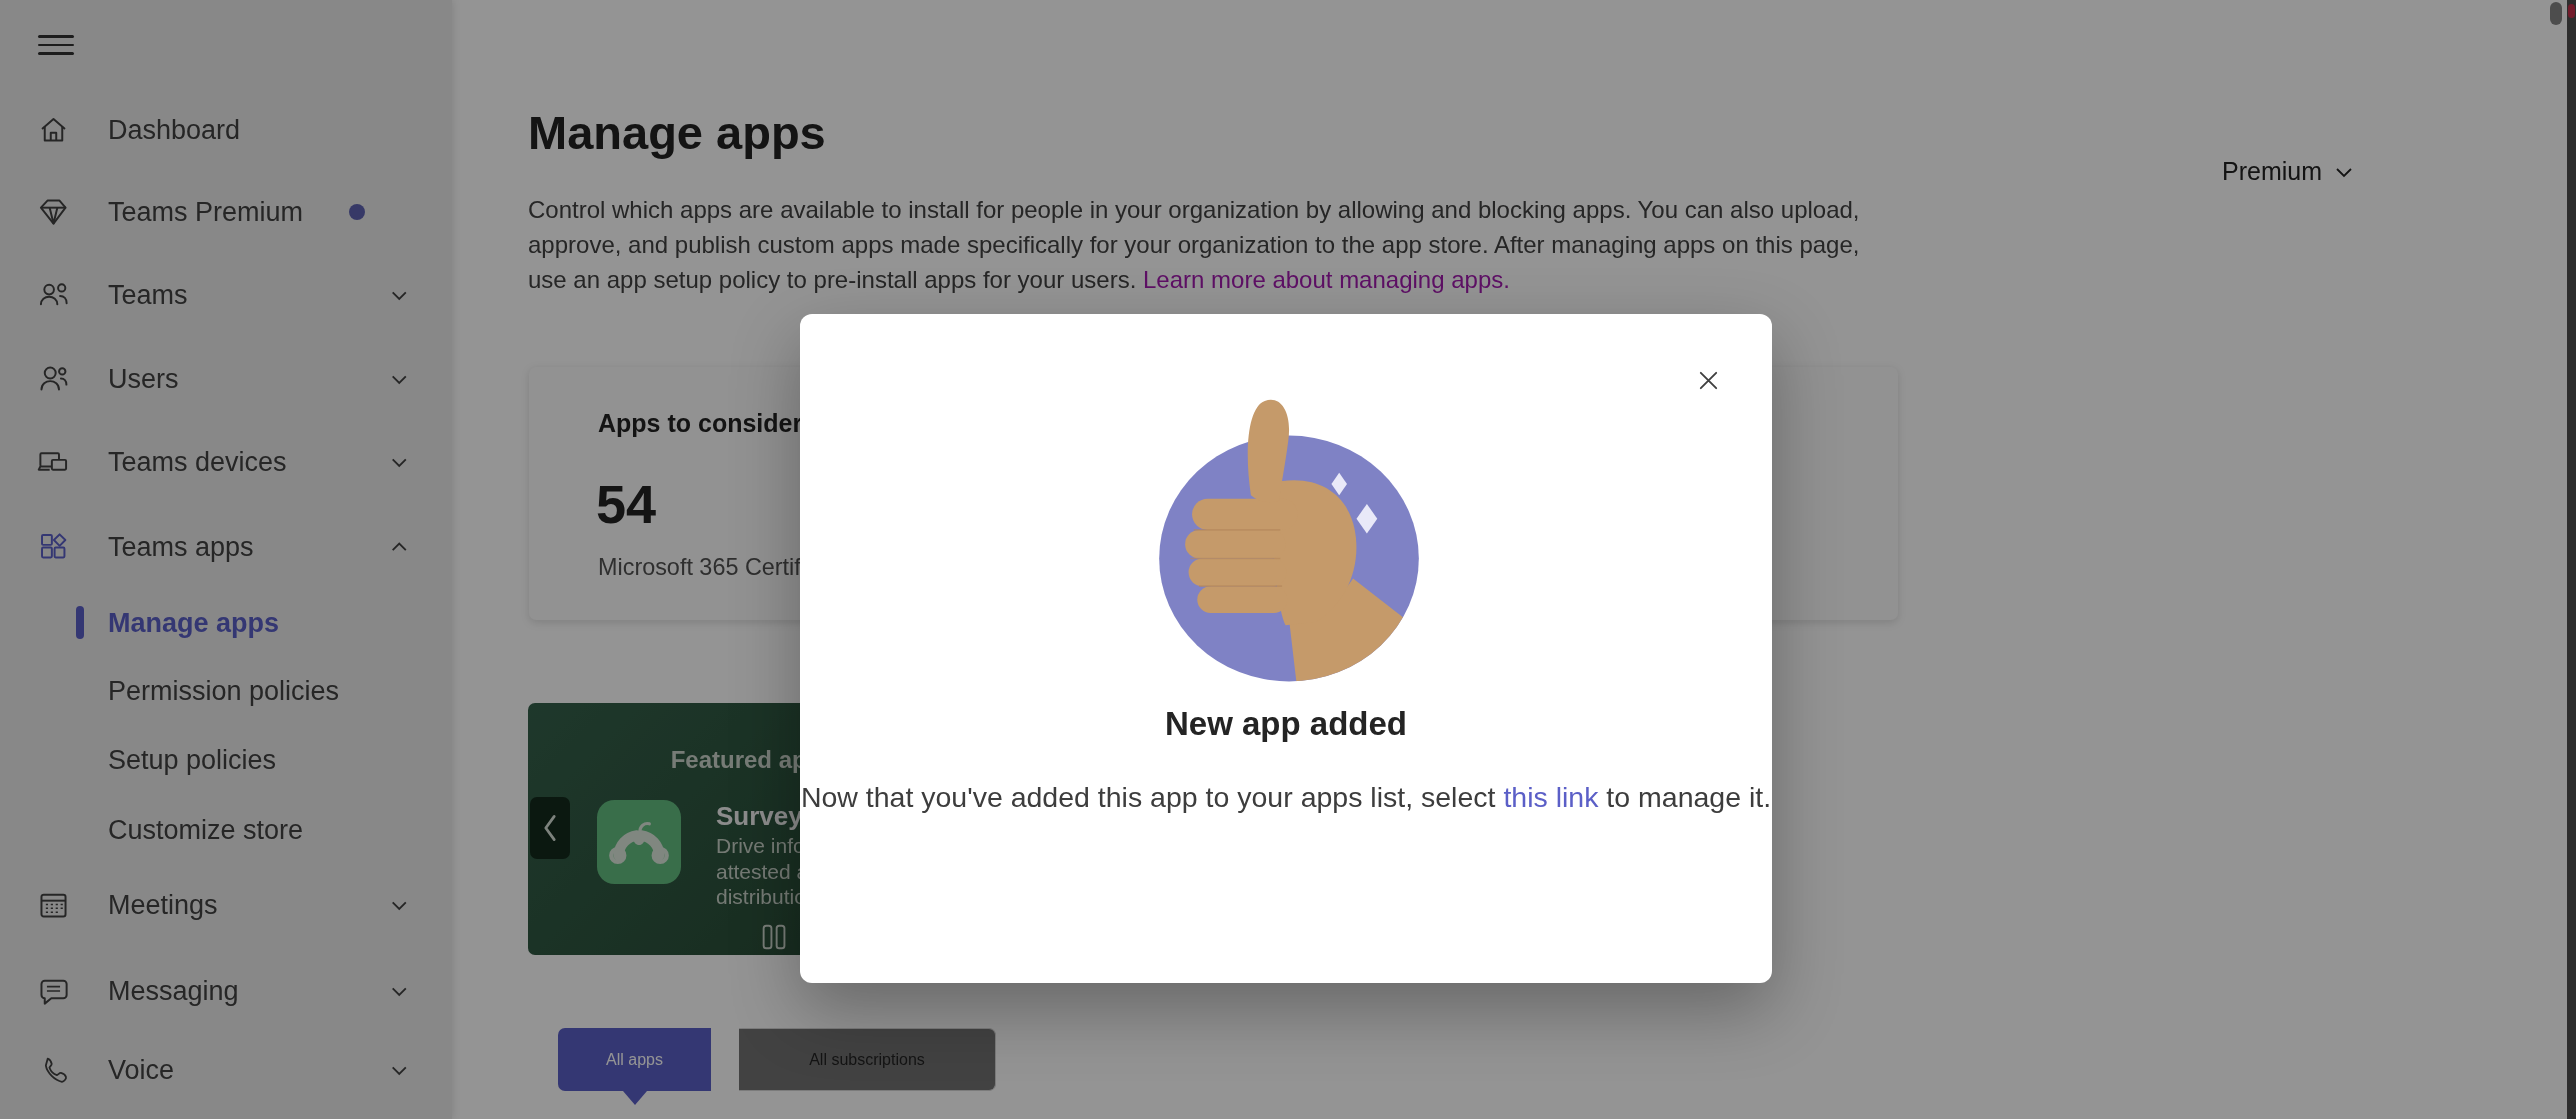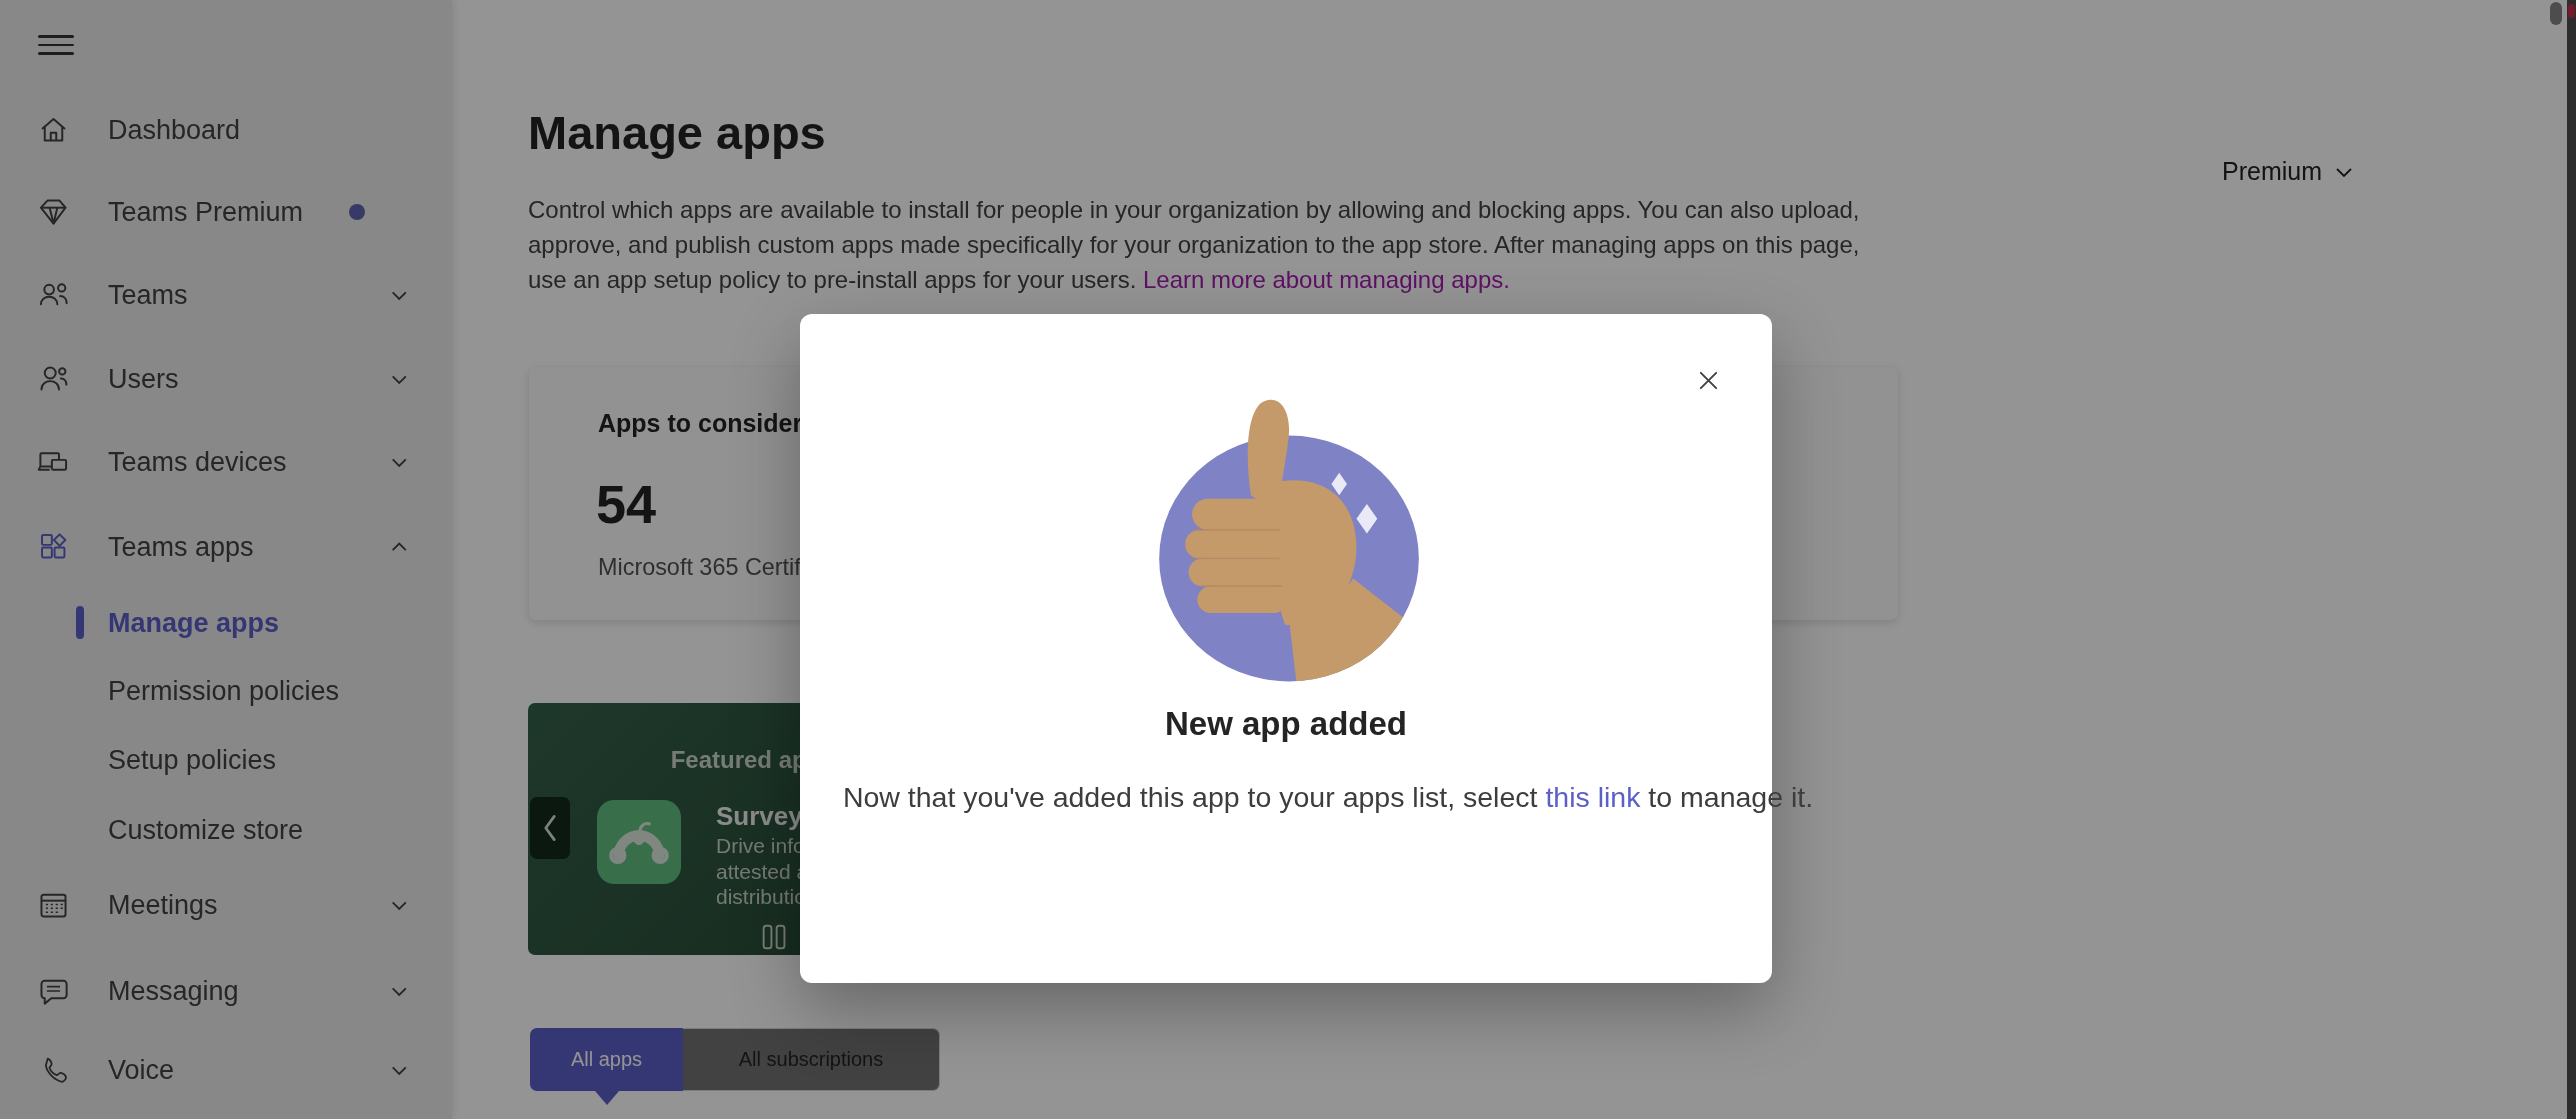--- a/index.html
+++ b/index.html
@@ -32,39 +32,39 @@
 
   .featured{position:absolute;left:76px;top:703px;width:1185px;height:252px;border-radius:7px;background:linear-gradient(135deg,#35614b 0%,#24452f 55%,#1b3526 100%);overflow:visible;}
   .feat-eyebrow{position:absolute;left:71px;top:43px;width:294px;text-align:center;font-size:24px;font-weight:600;color:#cdd6cd;white-space:nowrap;}
   .feat-prev{position:absolute;left:1.7px;top:94px;width:40px;height:62px;background:#132a1c;border-radius:7px;cursor:pointer;}
   .feat-tile{position:absolute;left:69px;top:97px;width:84px;height:84px;border-radius:17.3px;background:#63bd80;}
   .feat-name{position:absolute;left:188px;top:98px;font-size:26px;font-weight:700;color:#f1f1f1;white-space:nowrap;}
   .feat-line{position:absolute;left:188px;font-size:21px;color:#c9d2c9;white-space:nowrap;}
   .feat-pause{position:absolute;left:232px;top:221px;width:35px;height:26px;cursor:pointer;}
 
   .tabs{position:absolute;left:78px;top:1028px;height:63px;display:flex;cursor:pointer;}
-  .tab{height:63px;display:flex;align-items:center;justify-content:center;font-size:20px;box-sizing:border-box;}
+  .tab{height:63px;display:flex;align-items:center;justify-content:center;font-size:16px;box-sizing:border-box;margin-left:28px;}
   .tab.sel{width:153px;background:#5b5fc7;color:#ffffff;border-radius:7px 0 0 7px;position:relative;}
   .tab.unsel{width:257px;background:#737373;color:#242424;border:1.3px solid #d5d5d5;border-left:none;border-radius:0 7px 7px 0;}
   .tab-caret{position:absolute;left:65px;top:63px;width:0;height:0;border-left:12px solid transparent;border-right:12px solid transparent;border-top:14.7px solid #5b5fc7;}
 
   
   .win-strip{position:absolute;right:0;top:0;width:8.7px;height:1119px;background:#4e4e4e;z-index:12;}
   .win-red{position:absolute;left:2568px;top:3.5px;width:7px;height:14.7px;border-radius:3.5px;background:#c4314b;z-index:13;}
   .scroll-thumb{position:absolute;left:2550px;top:1.7px;width:12px;height:23.4px;border-radius:6px;background:#858585;z-index:12;cursor:pointer;}
 
   
   .dim{position:absolute;inset:0;background:rgba(0,0,0,0.42);z-index:40;}
 
   
   .modal{position:absolute;left:800px;top:314px;width:972px;height:669px;background:#ffffff;border-radius:12px;box-shadow:0 26px 69px rgba(0,0,0,0.30);z-index:60;}
   .modal-close{position:absolute;left:894px;top:52px;width:29px;height:29px;cursor:pointer;background:none;border:none;padding:0;}
   .modal-art{position:absolute;left:359px;top:119px;width:260px;height:251px;}
   .modal-title{position:absolute;left:0;top:391px;width:100%;text-align:center;font-size:33px;font-weight:700;color:#242424;}
-  .modal-body{position:absolute;left:0;top:467px;width:100%;text-align:center;font-size:28.5px;color:#3d3d3d;padding-left:42px;}
+  .modal-body{position:absolute;left:0;top:467px;width:100%;text-align:center;font-size:28.5px;color:#3d3d3d;}
   .modal-body a{color:#5b5fc7;text-decoration:none;cursor:pointer;}
 
   svg{display:block;}
 </style>
 </head>
 <body>
 
 <nav class="sidebar">
   <div class="hamburger">
     <span style="top:0"></span>

